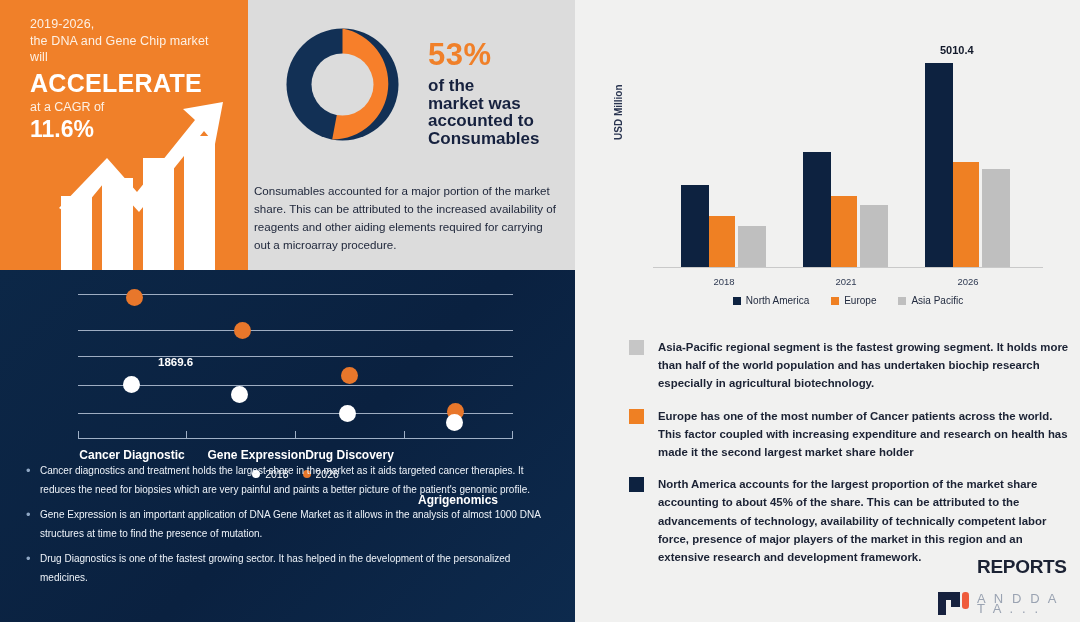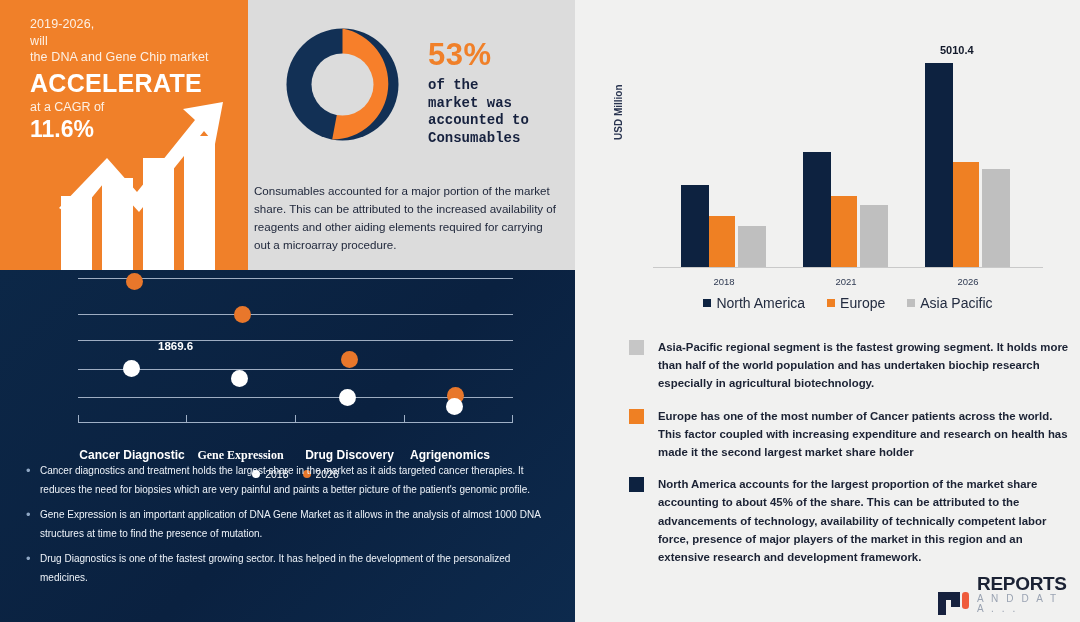--- a/index.html
+++ b/index.html
@@ -28,35 +28,35 @@
 
   
   #donut-panel {
     position: absolute; left: 248px; top: 0; width: 327px; height: 270px;
     background: #dcdcdc;
   }
   #donut-wrap { position: absolute; left: 32px; top: 22px; width: 125px; height: 125px; }
   .donut-svg { display: block; }
   #donut-stat { position: absolute; left: 180px; top: 38px; width: 135px; }
   #donut-pct { font-size: 31px; font-weight: bold; color: #f08029; line-height: 34px; letter-spacing: .5px; }
-  #donut-sub { font-size: 14px; font-weight: bold; color: #16213e; line-height: 17.5px; margin-top: 5px; font-family: Liberation Mono, monospace; }
+  #donut-sub { font-size: 17px; font-weight: bold; color: #16213e; line-height: 17.5px; margin-top: 5px; }
   #donut-para {
     position: absolute; left: 6px; top: 182px; width: 305px;
     font-size: 11.6px; line-height: 18px; color: #1c2438;
   }
 
   
   #navy {
     position: absolute; left: 0; top: 270px; width: 575px; height: 352px;
     background: #0b2545;
     background-image: linear-gradient(135deg,#0c2747 0%,#0a2140 55%,#0d2a4d 100%);
   }
 
   
-  #dot-chart { position: absolute; left: 78px; top: 2px; width: 435px; height: 155px; }
+  #dot-chart { position: absolute; left: 78px; top: 18px; width: 435px; height: 155px; }
   .grid-line { position: absolute; left: 0; width: 435px; height: 1px; background: #b9c6d8; opacity: .85; }
   .axis-line { position: absolute; left: 0; top: 150px; width: 435px; height: 1px; background: #9fb0c6; }
   .tick { position: absolute; top: 143px; width: 1px; height: 8px; background: #9fb0c6; }
   .dot { position: absolute; width: 17px; height: 17px; border-radius: 50%; }
   .dot.d2018 { background: #ffffff; }
   .dot.d2026 { background: #e8772b; }
   #dot-value-label {
     position: absolute; font-size: 11.5px; font-weight: bold; color: #ffffff;
   }
   #dot-cats { position: absolute; left: 78px; top: 178px; width: 435px; height: 16px; }
@@ -102,50 +102,50 @@
   .x-cat { position: absolute; top: 236px; font-size: 9.5px; color: #2f3a52; text-align: center; }
   #bar-legend {
     position: absolute; left: 48px; top: 255px; width: 390px;
     display: flex; justify-content: center; align-items: center; gap: 22px;
   }
   .bleg { display: flex; align-items: center; gap: 5px; }
   .bleg-sq { width: 8px; height: 8px; }
   .bleg-sq.na { background: #0d2240; }
   .bleg-sq.eu { background: #ef8023; }
   .bleg-sq.ap { background: #bfbfbf; }
-  .bleg-txt { font-size: 14px; color: #232c40; }
+  .bleg-txt { font-size: 10px; color: #232c40; }
 
   
   #region-notes { position: absolute; left: 54px; top: 338px; width: 440px; font-weight: bold; }
   .rn { display: flex; margin-bottom: 14px; }
   .rn-sq { width: 15px; height: 15px; flex: 0 0 15px; margin-right: 14px; margin-top: 2px; }
   .rn-sq.ap { background: #c6c6c6; }
   .rn-sq.eu { background: #ef8023; }
   .rn-sq.na { background: #0d2240; }
   .rn-txt { font-size: 11.4px; line-height: 18.2px; color: #1b2234; flex: 1; }
 
   
   #logo { position: absolute; left: 938px; top: 580px; width: 132px; height: 34px; display: flex; align-items: flex-end; }
   #logo-mark { position: relative; width: 34px; height: 22px; flex: 0 0 34px; }
   #logo-text { margin-left: 5px; }
   #logo-word { font-size: 19px; font-weight: bold; color: #1b2234; letter-spacing: -.3px; line-height: 19px; }
-  #logo-sub { font-size: 10px; letter-spacing: 2.6px; color: #9aa3b2; line-height: 10px; margin-top: 1px; }
+  #logo-sub { font-size: 13px; letter-spacing: 2.6px; color: #9aa3b2; line-height: 10px; margin-top: 18px; }
 </style>
 </head>
 <body>
 
 <div id="page">
 
   <div id="left-col">
 
     <div id="hero">
       <div id="hero-text">
         <div class="hero-line">2019-2026,</div>
+        <div class="hero-line">the DNA and Gene Chip market</div>
         <div class="hero-line">will</div>
-        <div class="hero-line">the DNA and Gene Chip market</div>
         <div id="hero-accel">ACCELERATE</div>
         <div id="hero-cagrlbl">at a CAGR of</div>
         <div id="hero-cagr">11.6%</div>
       </div>
       <div id="hero-art">
         <svg width="175" height="170" viewBox="0 0 175 170">
           <rect x="6" y="96" width="31" height="74" fill="#ffffff"></rect>
           <rect x="47" y="78" width="31" height="92" fill="#ffffff"></rect>
           <rect x="88" y="58" width="31" height="112" fill="#ffffff"></rect>
           <rect x="129" y="36" width="31" height="134" fill="#ffffff"></rect>
@@ -199,23 +199,23 @@
         <div class="dot d2018" style="left:45px;  top:88px;"></div>
         <div class="dot d2018" style="left:153px; top:98px;"></div>
         <div class="dot d2018" style="left:261px; top:117px;"></div>
         <div class="dot d2018" style="left:368px; top:126px;"></div>
 
         <div id="dot-value-label" style="left:80px; top:68px;">1869.6</div>
       </div>
 
       <div id="dot-cats">
         <div class="dot-cat" style="left:0px;   width:108px;">Cancer Diagnostic</div>
-        <div class="dot-cat" style="left:108px; width:109px;font-family:Liberation Serif, serif;">Gene Expression</div>
+        <div class="dot-cat" style="left:124px; width:109px;">Gene Expression</div>
         <div class="dot-cat" style="left:217px; width:109px;">Drug Discovery</div>
-        <div class="dot-cat" style="left:318px; width:108px;">Agrigenomics</div>
+        <div class="dot-cat" style="left:326px; width:108px;margin-top:45px;">Agrigenomics</div>
       </div>
 
       <div id="dot-legend">
         <div class="dleg">
           <span class="dleg-dot w"></span>
           <span class="dleg-txt">2018</span>
         </div>
         <div class="dleg">
           <span class="dleg-dot o"></span>
           <span class="dleg-txt">2026</span>

